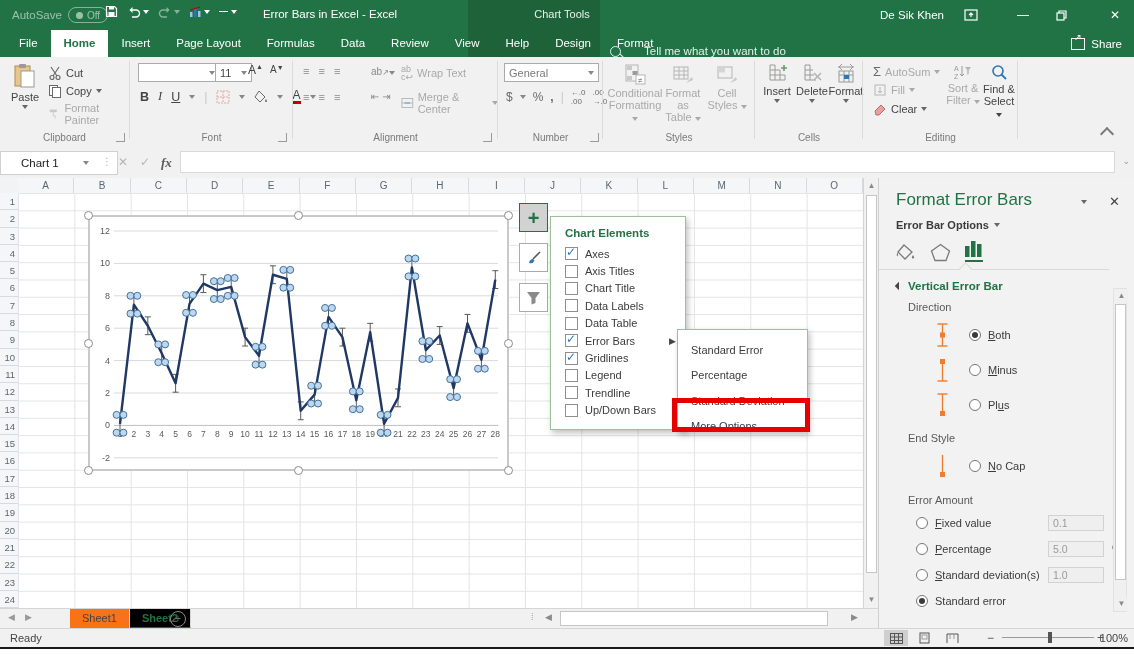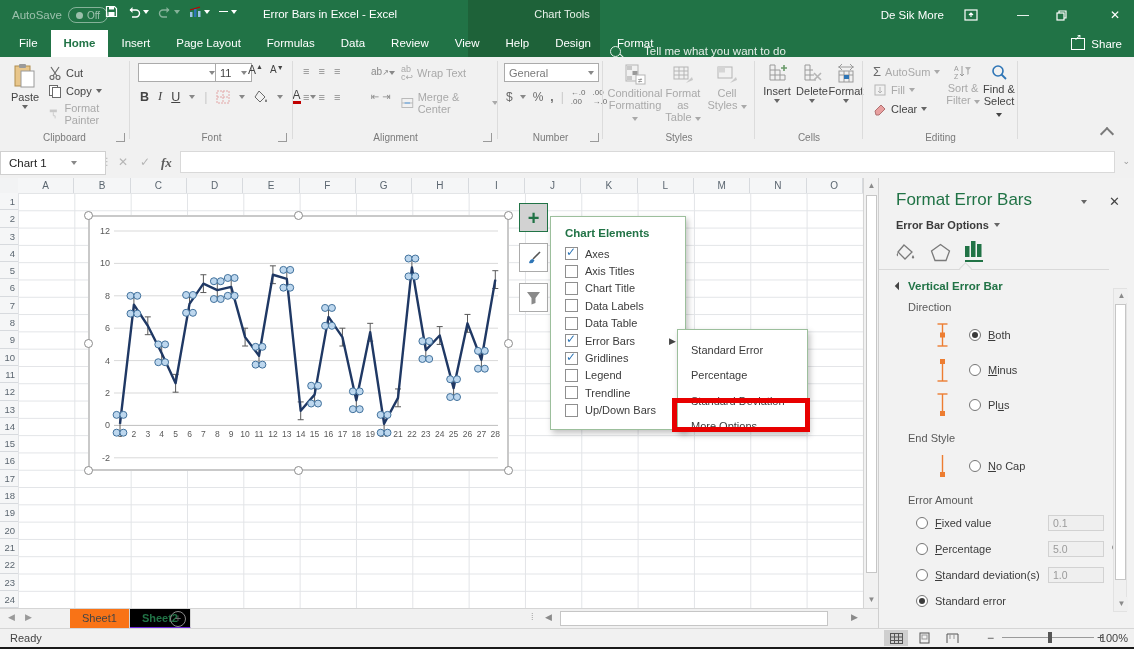--- a/index.html
+++ b/index.html
@@ -39,21 +39,21 @@
   .launch{position:absolute;bottom:5px;width:8px;height:8px;border-right:1px solid #9a9a9a;border-bottom:1px solid #9a9a9a;}
   .rbtn{display:flex;align-items:center;gap:4px;color:#444;}
   .icon14{width:14px;height:14px;display:inline-block;}
   .ghost{color:#a9a9a9;}
   .fontbox,.numbox{background:#fff;border:1px solid #ababab;height:17px;display:flex;align-items:center;padding:0 4px;font-size:11px;color:#444;justify-content:space-between;}
   .bigbtn{display:flex;flex-direction:column;align-items:center;gap:2px;}
   .two{line-height:12px;text-align:center;}
   .chev{display:inline-block;width:8px;height:8px;border-left:2px solid #7a7a7a;border-top:2px solid #7a7a7a;transform:rotate(45deg);}
   
   .fbar{left:0;top:148px;width:1134px;height:30px;background:#f1f1f1;border-bottom:1px solid #d5d5d5;}
-  .namebox{position:absolute;left:0;top:3px;width:96px;height:22px;background:#fff;border:1px solid #d0d0d0;display:flex;align-items:center;font-size:11.5px;color:#222;padding-left:8px;}
+  .namebox{position:absolute;left:0;top:3px;width:96px;height:22px;background:#fff;border:1px solid #d0d0d0;display:flex;align-items:center;font-size:11.5px;color:#222;padding-left:20px;}
   .fx-ic{font-family:"Liberation Serif",serif;font-style:italic;font-weight:bold;color:#5a5a5a;}
   .finput{position:absolute;left:180px;top:3px;width:935px;height:22px;background:#fff;border:1px solid #d9d9d9;font-size:11px;padding:0 4px;box-sizing:border-box;}
   
   .corner{left:0;top:178px;width:18px;height:15px;background:#f2f3f4;border-right:1px solid #c9cdd1;border-bottom:1px solid #c9cdd1;}
   .colheads{left:18px;top:178px;width:845px;height:15px;display:flex;background:#f5f6f7;border-bottom:1px solid #c9cdd1;}
   .colhead{width:56.33px;text-align:center;font-size:10px;color:#5b6670;line-height:15px;border-right:1px solid #d7dade;box-sizing:border-box;}
   .rowheads{left:0;top:193px;width:18px;height:415px;background:#f5f6f7;border-right:1px solid #c9cdd1;overflow:hidden;}
   .rowhead{height:17.3px;font-size:9.5px;color:#5b6670;text-align:right;padding-right:3px;line-height:17.3px;border-bottom:1px solid #d7dade;box-sizing:border-box;}
   .gridbg{left:18px;top:193px;width:845px;height:415px;background-image:linear-gradient(to right,#e2e4e7 1px,transparent 1px),linear-gradient(to bottom,#e2e4e7 1px,transparent 1px);background-size:56.33px 17.3px;background-color:#fff;}
   
@@ -168,21 +168,21 @@
           <span class="car"></span>
         </span>
       <span class="qbtn">
           <span style="display:inline-block;width:9px;border-top:1.5px solid #fff;margin-right:1px;"></span>
           <span class="car"></span>
         </span>
     </div>
     <div class="doc-title">Error Bars in Excel  -  Excel</div>
     <div class="ctx-title">Chart Tools</div>
     <div class="tbar-right">
-      <span>De Sik More</span>
+      <span>De Sik Khen</span>
       <span class="winbtn">
           <svg width="14" height="12" viewBox="0 0 14 12">
             <rect x="1" y="1" width="12" height="10" fill="none" stroke="#fff" stroke-width="1.2"></rect>
             <path d="M7 8 V4 M5 6 7 4 9 6" stroke="#fff" stroke-width="1.2" fill="none"></path>
           </svg>
         </span>
       <span class="winbtn">—</span>
       <span class="winbtn">
           <svg width="11" height="11" viewBox="0 0 11 11">
             <rect x="1" y="3" width="7" height="7" fill="none" stroke="#fff" stroke-width="1.2"></rect>

